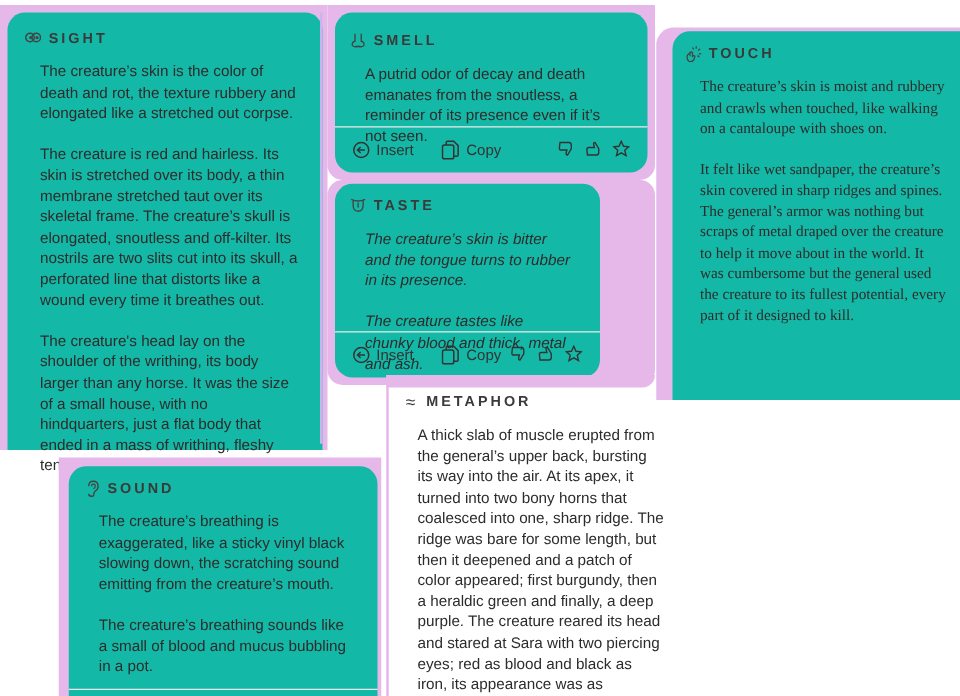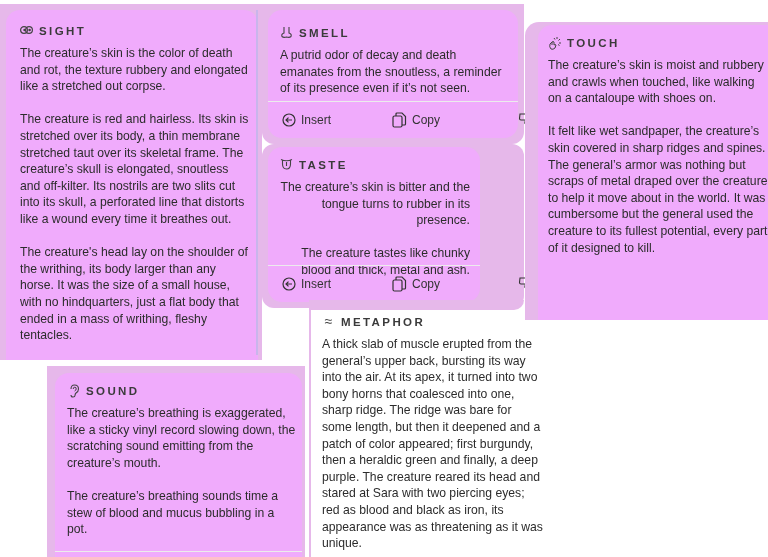--- a/index.html
+++ b/index.html
@@ -1,26 +1,26 @@
 <!DOCTYPE html>
 <html><head>
 <meta charset="utf-8">
 <style>
   html,body{margin:0;padding:0;}
   body{width:768px;height:557px;background:#ffffff;position:relative;overflow:hidden;
        font-family:"Liberation Sans","DejaVu Sans",sans-serif;color:#2b2b2b;}
   .frame{position:absolute;background:#e6b8ea;box-sizing:border-box;}
-  .card{position:absolute;background:#f0abfc;box-sizing:border-box;border-radius:14px;}
+  .card{position:absolute;background:#14b8a6;box-sizing:border-box;border-radius:14px;}
   .hdr{display:flex;align-items:center;gap:6px;font-weight:700;letter-spacing:2.4px;
        font-size:11.5px;color:#3a3a3a;text-transform:uppercase;}
   .hdr .ic{width:13px;height:13px;display:inline-block;color:#444;font-size:12px;line-height:13px;
            letter-spacing:0;font-weight:400;text-align:center;}
-  .body p{margin:0;font-size:12.2px;line-height:16.6px;color:#2c2c2c;}
+  .body p{margin:12px;font-size:12.2px;line-height:16.6px;color:#2c2c2c;}
   .body p + p{margin-top:16.6px;}
-  .actions{display:flex;align-items:center;border-top:1px solid #ececec;font-size:12px;color:#333;gap:39px;}
+  .actions{display:flex;align-items:center;border-top:1px solid #ececec;font-size:12px;color:#333;}
   .act{display:flex;align-items:center;gap:5px;cursor:pointer;}
   .act svg{display:block}
   .spacer{flex:1}
   .rate{display:flex;gap:8px;align-items:center;}
 </style>
 </head>
 <body>
 
 <div class="frame" style="left:0;top:4px;width:262px;height:356px;"></div>
 <div class="card" style="left:6px;top:10px;width:252px;height:350px;padding:14px 8px 0 14px;border-radius:14px 14px 0 0;">
@@ -84,30 +84,30 @@
             <path d="M2 12 H9 Q11 12 11 10 V7 L8 2 Q6.5 2 7 4 L7.5 6 H3 Q1.5 6 1.5 7.5 Z" fill="none" stroke="#333" stroke-width="1.1"></path>
           </svg></span>
       <span><svg width="14" height="14" viewBox="0 0 14 14">
             <path d="M7 1 L8.8 5 L13 5.4 L9.8 8.2 L10.8 12.5 L7 10.3 L3.2 12.5 L4.2 8.2 L1 5.4 L5.2 5 Z" fill="none" stroke="#333" stroke-width="1.1"></path>
           </svg></span>
     </div>
   </div>
 </div>
 
 <div class="frame" style="left:262px;top:144px;width:262px;height:164px;border-radius:12px;"></div>
-<div class="card" style="left:268px;top:147px;width:212px;height:155px;padding:11px 10px 0 12px;text-align:right;">
+<div class="card" style="left:268px;top:147px;width:212px;height:155px;padding:11px 10px 0 12px;">
   <div class="hdr">
     <span class="ic">
       <svg width="13" height="12" viewBox="0 0 13 12">
           <path d="M1 1.5 Q6.5 4 12 1.5 M2.5 2.5 V6 Q2.5 11 6.5 11 Q10.5 11 10.5 6 V2.5 M6.5 4 V8" fill="none" stroke="#444" stroke-width="1.1"></path>
         </svg>
     </span>
     <span>TASTE</span>
   </div>
-  <div class="body" style="margin-top:8px;">
+  <div class="body" style="margin-top:8px;font-style:italic;">
     <p>The creature’s skin is bitter and the tongue turns to rubber in its presence.</p>
     <p>The creature tastes like chunky blood and thick, metal and ash.</p>
   </div>
   <div class="actions" style="position:absolute;left:0;right:0;bottom:0;height:36px;padding:0 14px;">
     <div class="act">
       <span>
           <svg width="14" height="14" viewBox="0 0 14 14">
             <circle cx="7" cy="7" r="6" fill="none" stroke="#333" stroke-width="1.2"></circle>
             <path d="M10 7 H4.2 M6.5 4.6 L4 7 L6.5 9.4" fill="none" stroke="#333" stroke-width="1.2"></path>
           </svg>
@@ -142,21 +142,21 @@
 <div class="card" style="left:538px;top:25px;width:237px;height:295px;padding:11px 6px 0 10px;border-radius:14px 0 0 0;">
   <div class="hdr">
     <span class="ic">
       <svg width="14" height="14" viewBox="0 0 14 14">
           <path d="M3 13 Q1 11 2 8 L4 6 V9 M4 6 Q5 5 6 6 V9 Q7 8 8 9 L7 12 Q5 14 3 13" fill="none" stroke="#444" stroke-width="1"></path>
           <path d="M9 1 V3 M12 3 L10.5 4.5 M13 7 H11 M6 2 L7 3.5 M11.5 9.5 L10 8.5" stroke="#444" stroke-width="1"></path>
         </svg>
     </span>
     <span>TOUCH</span>
   </div>
-  <div class="body" style="margin-top:8px;">
+  <div class="body" style="margin-top:8px;font-family:Liberation Serif, serif;">
     <p>The creature’s skin is moist and rubbery and crawls when touched, like walking on a cantaloupe with shoes on.</p>
     <p>It felt like wet sandpaper, the creature’s skin covered in sharp ridges and spines. The general’s armor was nothing but scraps of metal draped over the creature to help it move about in the world. It was cumbersome but the general used the creature to its fullest potential, every part of it designed to kill.</p>
   </div>
 </div>
 
 <div class="frame" style="left:309px;top:300px;width:224px;height:257px;background:transparent;border-left:2px solid #e6b8ea;"></div>
 <div style="position:absolute;left:309px;top:300px;width:215px;height:10px;background:#e6b8ea;border-radius:0 0 12px 0;"></div>
 <div class="card" style="left:312px;top:310px;width:237px;height:247px;padding:5px 6px 0 10px;border-radius:0;background:transparent;">
   <div class="hdr">
     <span class="ic" style="font-size:14px;">≈</span>
@@ -172,17 +172,17 @@
   <div class="hdr">
     <span class="ic">
       <svg width="12" height="14" viewBox="0 0 12 14">
           <path d="M3 5 Q3 1 6.5 1 Q10.5 1 10.5 5 Q10.5 7.5 8 9 Q7 10 7 11.5 Q7 13 5 13 Q3 13 3 11" fill="none" stroke="#444" stroke-width="1.1"></path>
           <path d="M5.2 5 Q5.2 3.2 6.8 3.2 Q8.4 3.2 8.2 5 Q8 6.5 6.6 7" fill="none" stroke="#444" stroke-width="1"></path>
         </svg>
     </span>
     <span>SOUND</span>
   </div>
   <div class="body" style="margin-top:8px;">
-    <p>The creature’s breathing is exaggerated, like a sticky vinyl record slowing down, the scratching sound emitting from the creature’s mouth.</p>
-    <p>The creature’s breathing sounds time a stew of blood and mucus bubbling in a pot.</p>
+    <p>The creature’s breathing is exaggerated, like a sticky vinyl black slowing down, the scratching sound emitting from the creature’s mouth.</p>
+    <p>The creature’s breathing sounds like a small of blood and mucus bubbling in a pot.</p>
   </div>
   <div style="position:absolute;left:0;right:0;bottom:5px;height:1px;background:#ececec;"></div>
 </div>
 
 </body></html>

